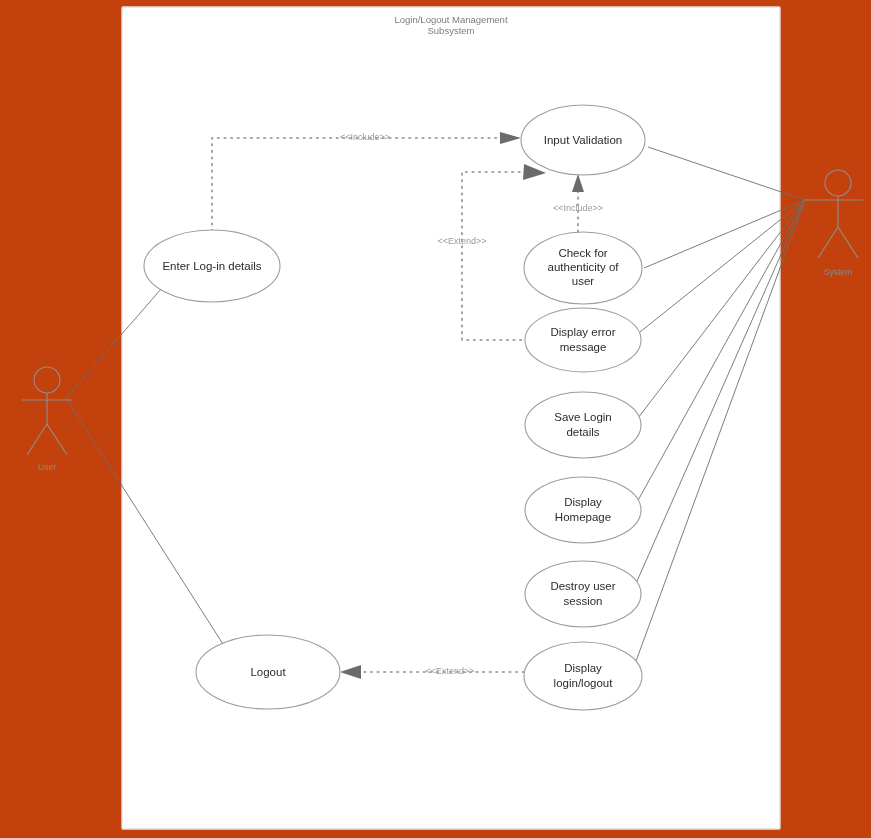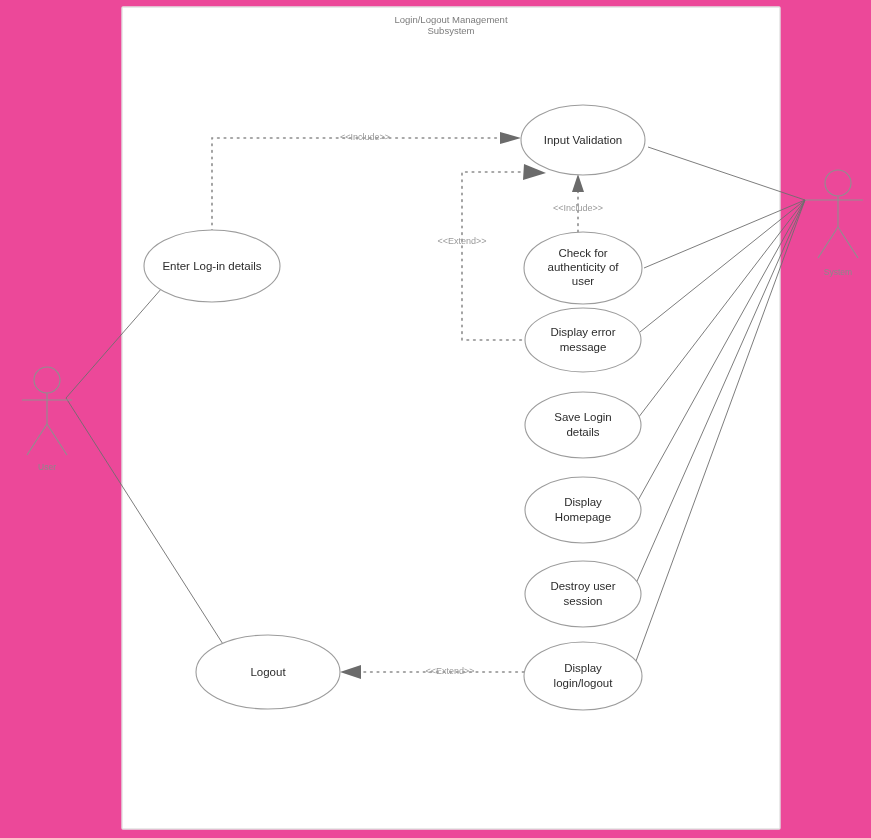--- a/index.html
+++ b/index.html
@@ -5,21 +5,21 @@
   html, body {
     margin: 0;
     padding: 0;
     background: #ffffff;
     font-family: "Liberation Sans", sans-serif;
   }
   #canvas {
     position: relative;
     width: 871px;
     height: 838px;
-    background: #ec4899;
+    background: #c2410c;
     overflow: hidden;
   }
   #diagram-svg {
     position: absolute;
     top: 0;
     left: 0;
     width: 871px;
     height: 838px;
   }
   .uc-text {

